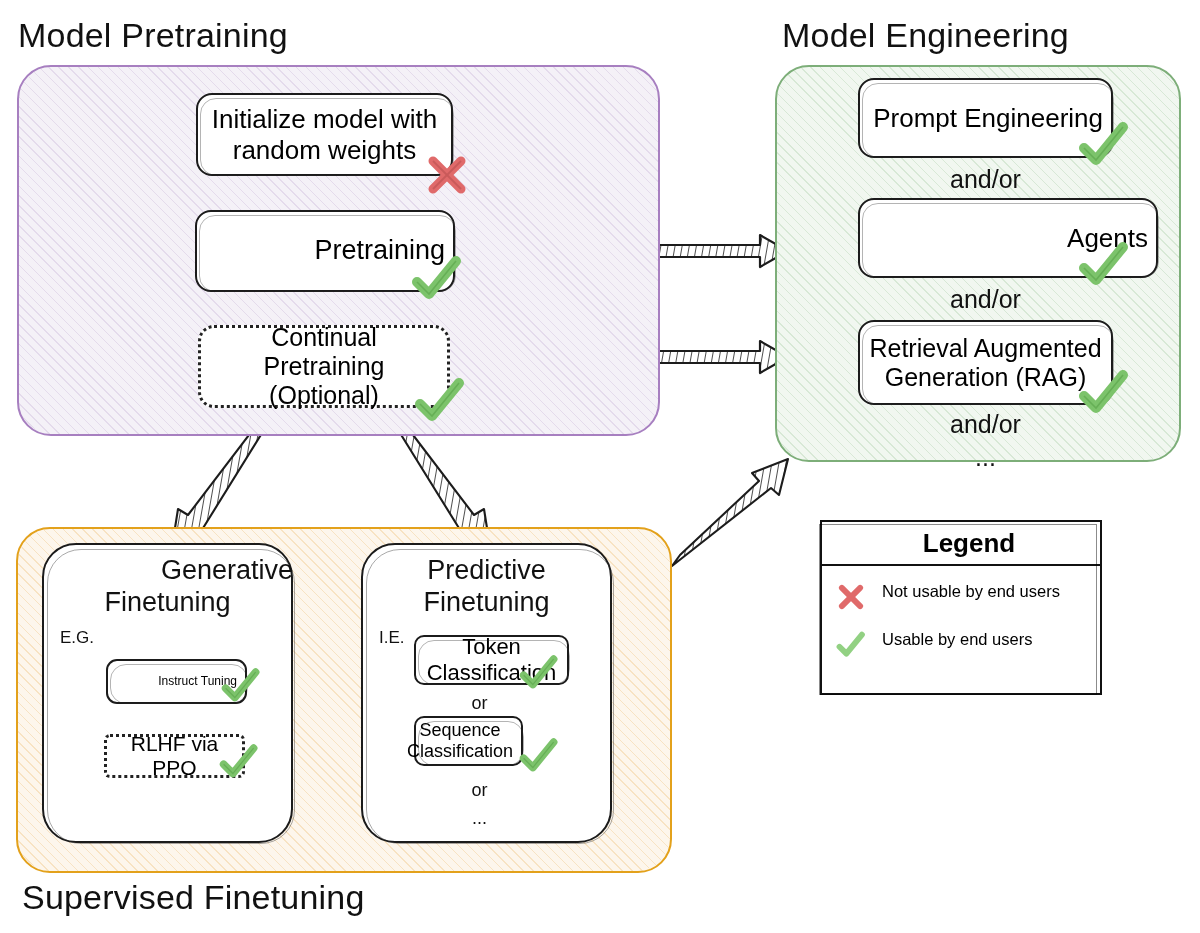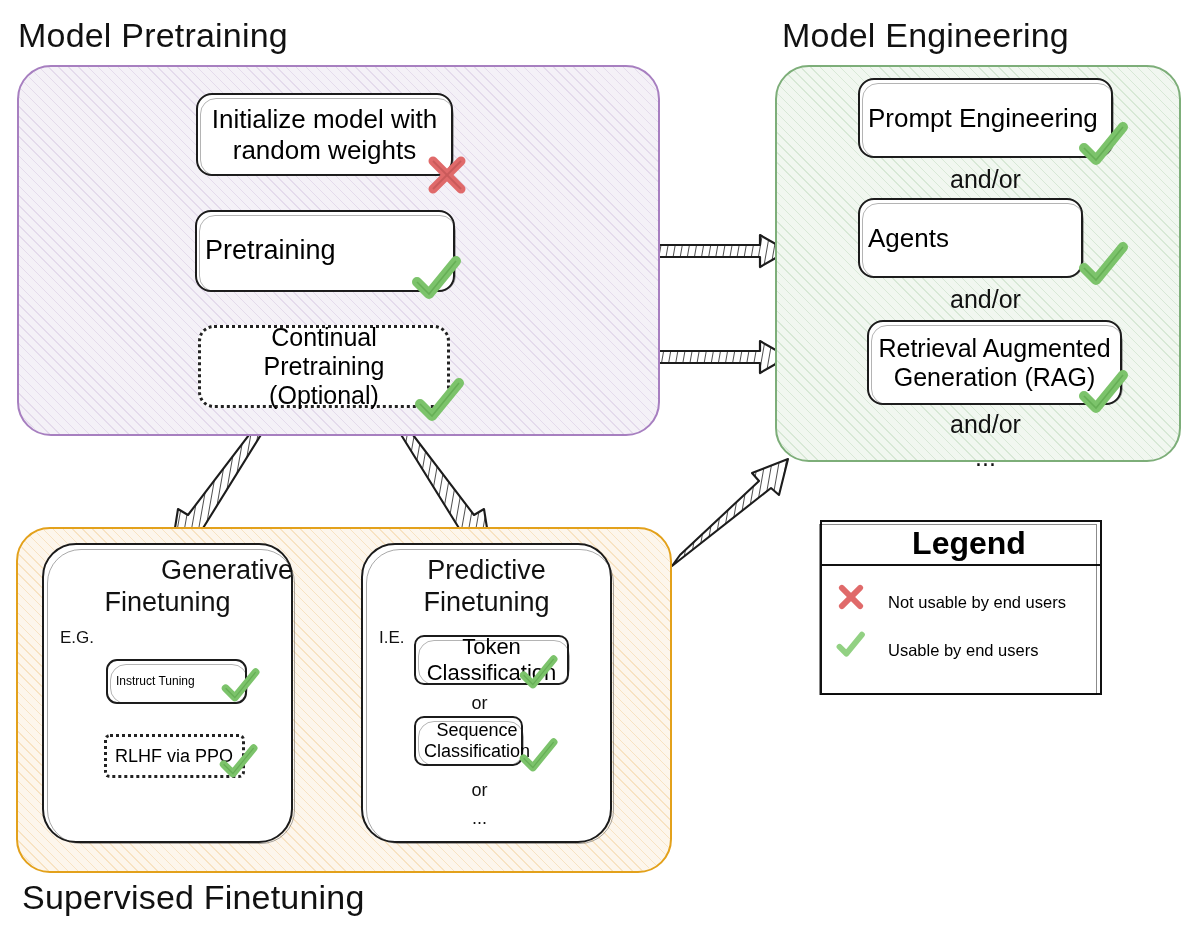--- a/index.html
+++ b/index.html
@@ -22,21 +22,21 @@
   #panel-engineering .hatch{background:repeating-linear-gradient(45deg,
       rgba(90,160,85,.17) 0px,rgba(90,160,85,.17) 1px,rgba(255,255,255,0) 1px,rgba(255,255,255,0) 7px);}
 
   #panel-sft{left:16px;top:527px;width:656px;height:346px;border:2.5px solid #e3a11b;
      background:#fdf6ec;}
   #panel-sft .hatch{background:repeating-linear-gradient(45deg,
       rgba(226,150,30,.20) 0px,rgba(226,150,30,.20) 1px,rgba(255,255,255,0) 1px,rgba(255,255,255,0) 7px);}
 
   
   .node{position:absolute;box-sizing:border-box;background:#fff;border:2.6px solid #1b1b1b;
-        border-radius:16px;display:flex;align-items:center;justify-content:flex-start;text-align:center;
+        border-radius:16px;display:flex;align-items:center;justify-content:flex-end;text-align:center;
         line-height:1.16;}
   .node.dotted{border-style:dotted;border-width:3px;border-color:#222;}
   .node .t{display:block;padding:0 8px;}
   .node::after{content:"";position:absolute;left:2px;top:3px;right:-3px;bottom:-2px;
         border:1px solid rgba(40,40,40,.35);border-radius:16px;pointer-events:none;}
   .node.dotted::after{display:none;}
 
   .card{position:absolute;box-sizing:border-box;background:#fff;border:2.6px solid #1b1b1b;
         border-radius:34px;}
   .card::after{content:"";position:absolute;left:3px;top:4px;right:-4px;bottom:-3px;
@@ -46,22 +46,22 @@
 
   
   .mark{position:absolute;pointer-events:none;}
 
   
   #legend{position:absolute;left:820px;top:520px;width:282px;height:175px;background:#fff;
      border:2.2px solid #111;box-sizing:border-box;}
   #legend::after{content:"";position:absolute;left:-3px;top:2px;right:3px;bottom:-2px;
      border:1px solid rgba(0,0,0,.45);pointer-events:none;}
   #legend-head{position:absolute;left:0;top:0;right:0;height:42px;border-bottom:2.2px solid #111;
-     display:flex;align-items:center;justify-content:center;font-weight:bold;font-size:32px;padding-left:16px;}
-  .legend-row{position:absolute;left:14px;display:flex;align-items:flex-end;gap:22px;font-size:16.5px;}
+     display:flex;align-items:center;justify-content:center;font-weight:bold;font-size:26px;padding-left:16px;}
+  .legend-row{position:absolute;left:14px;display:flex;align-items:flex-start;gap:16px;font-size:16.5px;}
 
   svg.arrows{position:absolute;left:0;top:0;width:1200px;height:933px;pointer-events:none;}
 </style>
 </head>
 <body>
 
 <div id="stage">
 
   <svg class="arrows" viewBox="0 0 1200 933">
     <defs>
@@ -154,31 +154,31 @@
   <div class="node" style="left:858px;top:78px;width:255px;height:80px;font-size:26px;">
     <span class="t">Prompt Engineering</span>
   </div>
   <svg class="mark" style="left:1078px;top:122px;width:52px;height:46px;" viewBox="0 0 52 46">
     <path d="M6,26 L18,38 L45,5" stroke="#7cc36b" stroke-width="10" fill="none" stroke-linecap="round" stroke-linejoin="round"></path>
     <path d="M6,26 L18,38 L45,5" stroke="#5fa84f" stroke-width="1.6" fill="none" opacity=".75"></path>
   </svg>
 
   <div class="free-label" style="left:858px;top:165px;width:255px;font-size:25px;">and/or</div>
 
-  <div class="node" style="left:858px;top:198px;width:225px;height:80px;font-size:26px;">
+  <div class="node" style="left:858px;top:198px;width:300px;height:80px;font-size:26px;">
     <span class="t">Agents</span>
   </div>
   <svg class="mark" style="left:1078px;top:242px;width:52px;height:46px;" viewBox="0 0 52 46">
     <path d="M6,26 L18,38 L45,5" stroke="#7cc36b" stroke-width="10" fill="none" stroke-linecap="round" stroke-linejoin="round"></path>
     <path d="M6,26 L18,38 L45,5" stroke="#5fa84f" stroke-width="1.6" fill="none" opacity=".75"></path>
   </svg>
 
   <div class="free-label" style="left:858px;top:285px;width:255px;font-size:25px;">and/or</div>
 
-  <div class="node" style="left:858px;top:320px;width:255px;height:85px;font-size:25px;margin-left:9px;">
+  <div class="node" style="left:858px;top:320px;width:255px;height:85px;font-size:25px;">
     <span class="t">Retrieval Augmented Generation (RAG)</span>
   </div>
   <svg class="mark" style="left:1078px;top:370px;width:52px;height:46px;" viewBox="0 0 52 46">
     <path d="M6,26 L18,38 L45,5" stroke="#7cc36b" stroke-width="10" fill="none" stroke-linecap="round" stroke-linejoin="round"></path>
     <path d="M6,26 L18,38 L45,5" stroke="#5fa84f" stroke-width="1.6" fill="none" opacity=".75"></path>
   </svg>
 
   <div class="free-label" style="left:858px;top:410px;width:255px;font-size:25px;">and/or</div>
   <div class="free-label" style="left:858px;top:443px;width:255px;font-size:25px;">...</div>
 
@@ -192,21 +192,21 @@
   <div class="free-label" style="left:60px;top:628px;width:60px;font-size:17px;text-align:left;">E.G.</div>
 
   <div class="node" style="left:106px;top:659px;width:141px;height:45px;font-size:12px;border-radius:11px;">
     <span class="t">Instruct Tuning</span>
   </div>
   <svg class="mark" style="left:221px;top:668px;width:40px;height:36px;" viewBox="0 0 52 46">
     <path d="M6,26 L18,38 L45,5" stroke="#7cc36b" stroke-width="10" fill="none" stroke-linecap="round" stroke-linejoin="round"></path>
     <path d="M6,26 L18,38 L45,5" stroke="#5fa84f" stroke-width="1.6" fill="none" opacity=".75"></path>
   </svg>
 
-  <div class="node dotted" style="left:104px;top:734px;width:141px;height:44px;font-size:18px;border-radius:6px;">
+  <div class="node dotted" style="left:104px;top:734px;width:141px;height:44px;font-size:21px;border-radius:6px;">
     <span class="t">RLHF via PPO</span>
   </div>
   <svg class="mark" style="left:219px;top:744px;width:40px;height:36px;" viewBox="0 0 52 46">
     <path d="M6,26 L18,38 L45,5" stroke="#7cc36b" stroke-width="10" fill="none" stroke-linecap="round" stroke-linejoin="round"></path>
     <path d="M6,26 L18,38 L45,5" stroke="#5fa84f" stroke-width="1.6" fill="none" opacity=".75"></path>
   </svg>
 
   <div class="card" style="left:361px;top:543px;width:251px;height:300px;"></div>
   <div class="free-label" style="left:361px;top:555px;width:251px;font-size:27px;">Predictive</div>
   <div class="free-label" style="left:361px;top:587px;width:251px;font-size:27px;">Finetuning</div>

